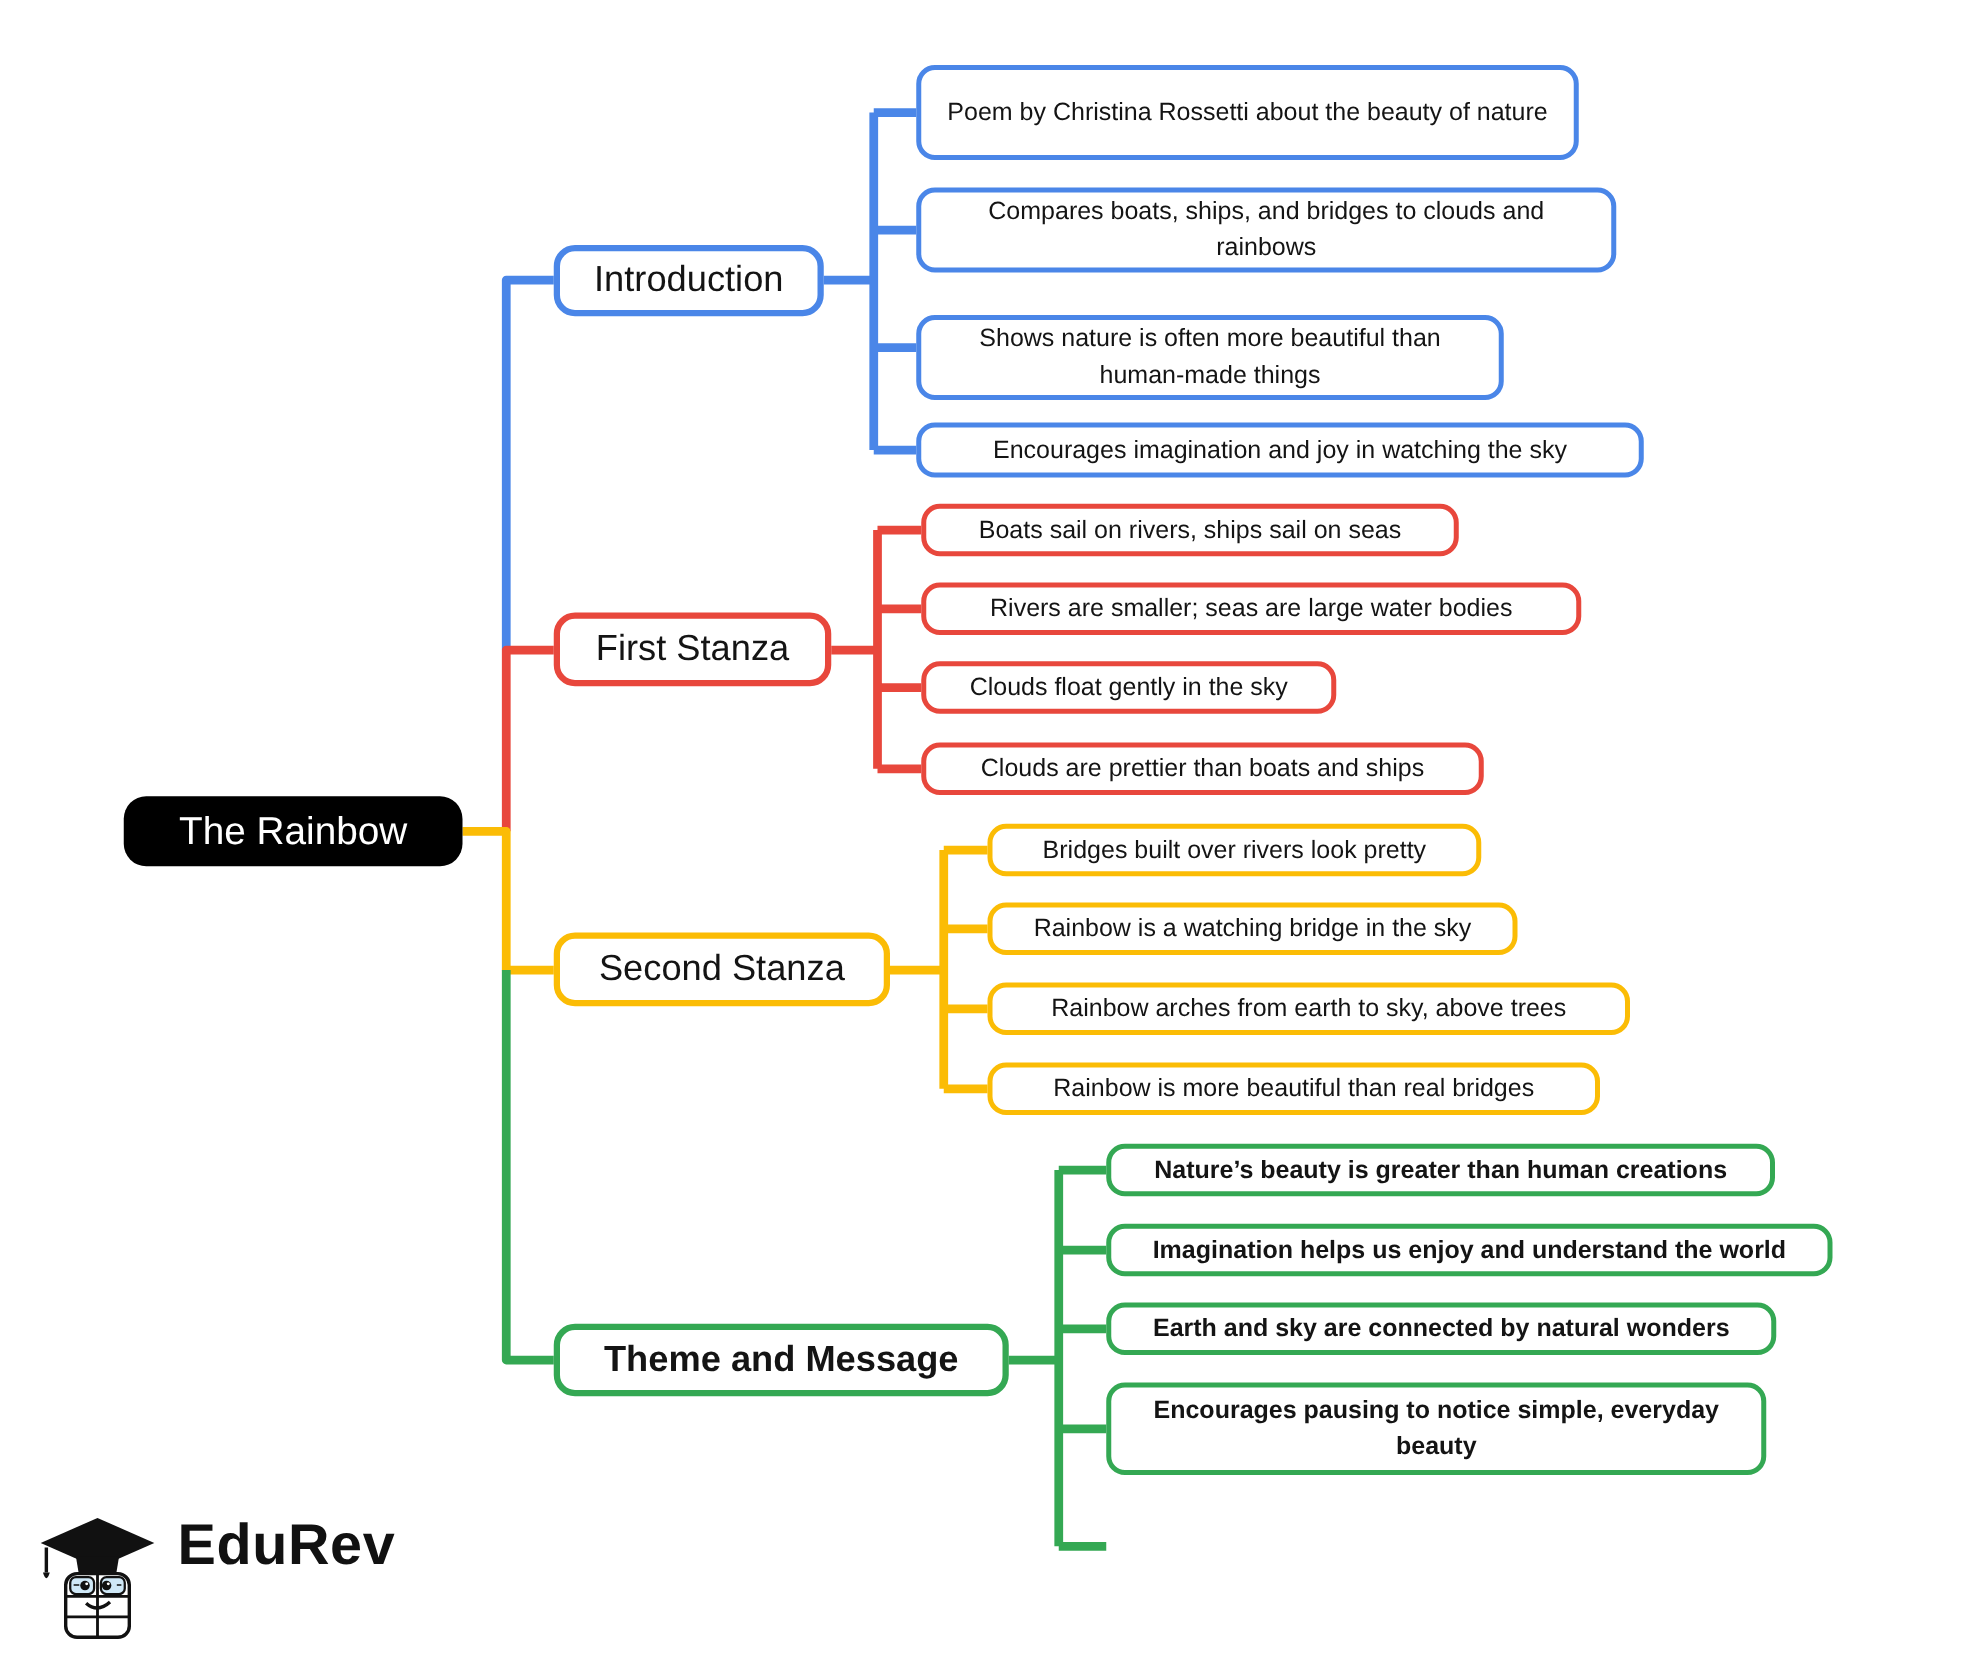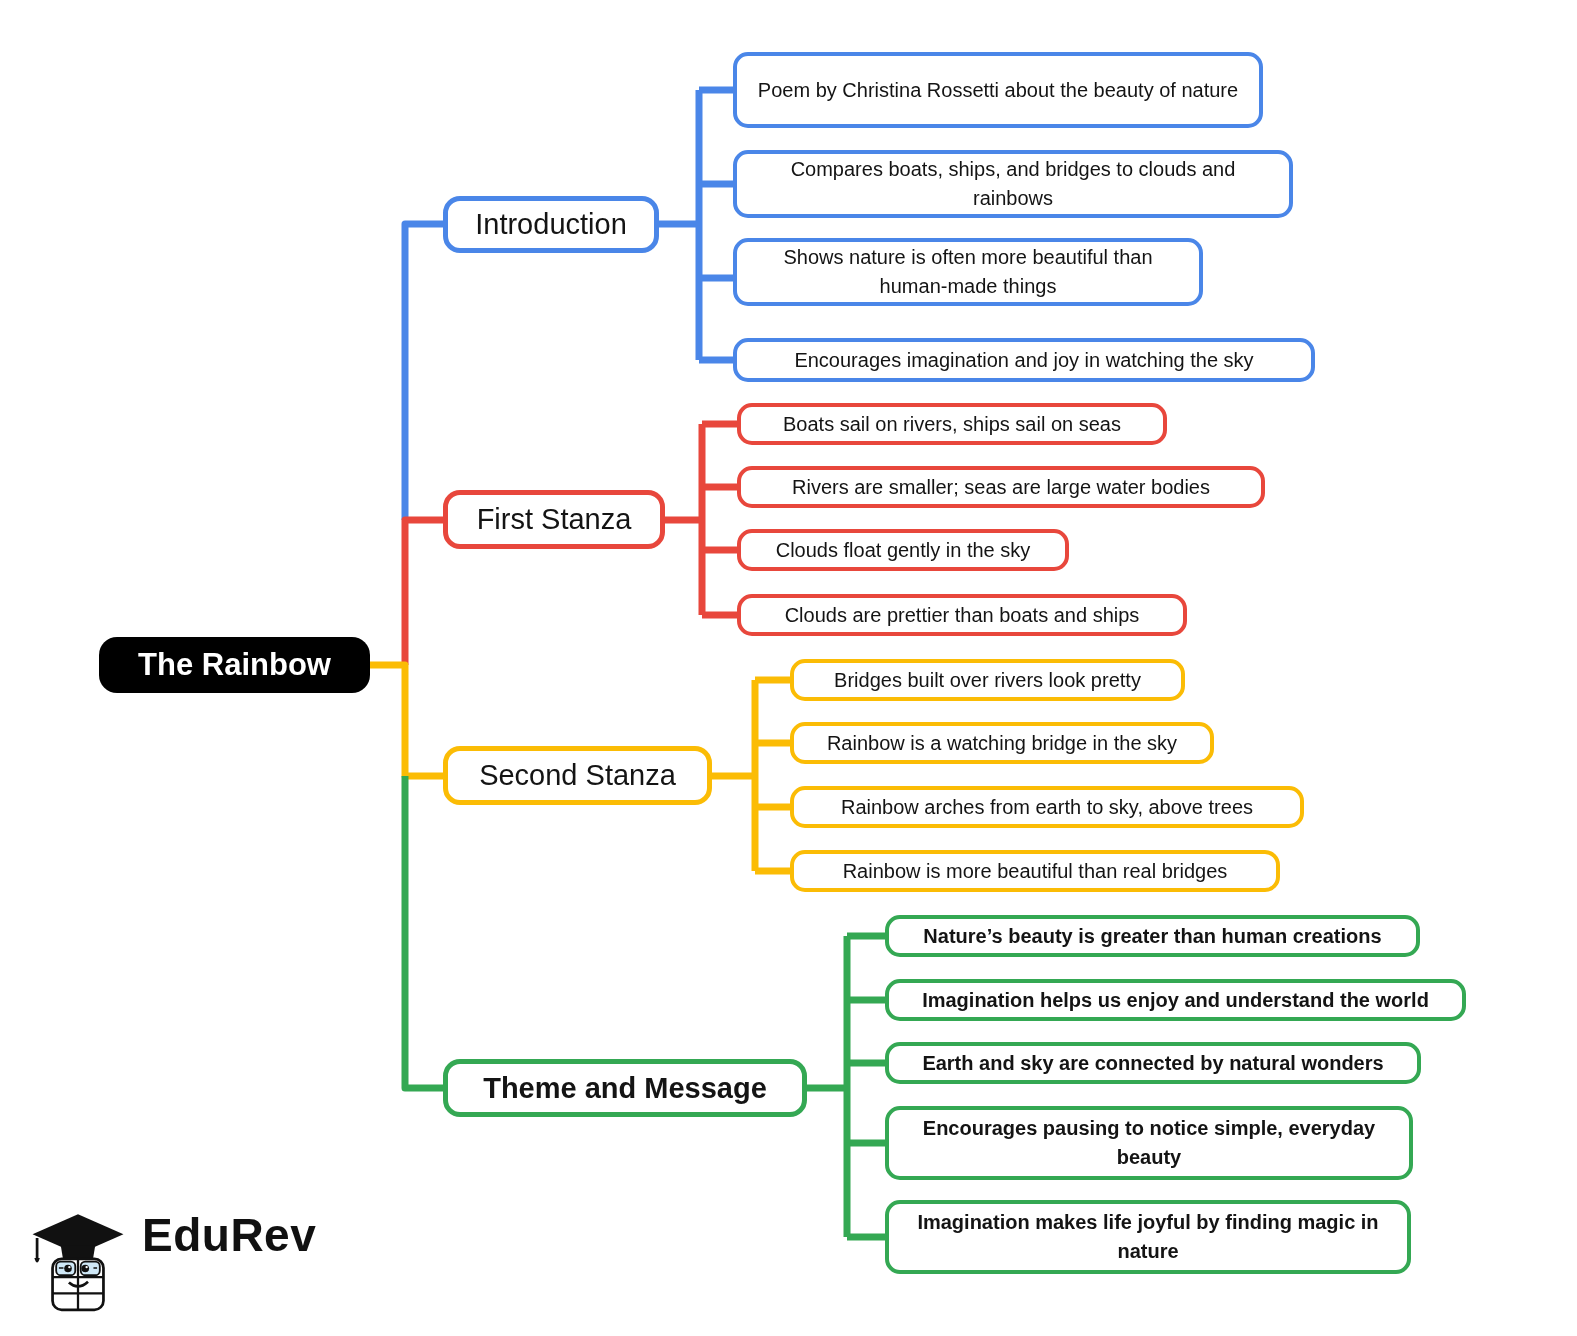--- a/index.html
+++ b/index.html
@@ -34,21 +34,21 @@
     font-size:29px;
     padding:2px 10px;
   }
   .b0{border-color:var(--b0);}
   .b1{border-color:var(--b1);}
   .b2{border-color:var(--b2);}
   .b3{border-color:var(--b3);font-weight:bold;}
   .central{
     background:var(--central-bg,#000);
     color:var(--central-text,#fff);
-    font-weight:bold;
+    font-weight:normal;
     font-size:31px;
     border-radius:18px;
   }
   #logo{
     position:absolute;left:28px;top:1208px;
     display:flex;gap:14px;
   }
   #logo-text{
     font-size:46px;font-weight:bold;color:#111;
     letter-spacing:0.5px;
@@ -72,38 +72,37 @@
 
   <div class="node central" style="left:99px;top:637px;width:271px;height:56px">The Rainbow</div>
 
   <div class="node topic b0" style="left:443px;top:196px;width:216px;height:57px">Introduction</div>
   <div class="node topic b1" style="left:443px;top:490px;width:222px;height:59px">First Stanza</div>
   <div class="node topic b2" style="left:443px;top:746px;width:269px;height:59px">Second Stanza</div>
   <div class="node topic b3" style="left:443px;top:1059px;width:364px;height:58px">Theme and Message</div>
 
   <div class="node leaf b0" style="left:733px;top:52px;width:530px;height:76px">Poem by Christina Rossetti about the beauty of nature</div>
   <div class="node leaf b0" style="left:733px;top:150px;width:560px;height:68px">Compares boats, ships, and bridges to clouds and rainbows</div>
-  <div class="node leaf b0" style="left:733px;top:238px;width:470px;height:68px">Shows nature is often more beautiful than human-made things</div>
+  <div class="node leaf b0" style="left:733px;top:252px;width:470px;height:68px">Shows nature is often more beautiful than human-made things</div>
   <div class="node leaf b0" style="left:733px;top:338px;width:582px;height:44px">Encourages imagination and joy in watching the sky</div>
 
   <div class="node leaf b1" style="left:737px;top:403px;width:430px;height:42px">Boats sail on rivers, ships sail on seas</div>
   <div class="node leaf b1" style="left:737px;top:466px;width:528px;height:42px">Rivers are smaller; seas are large water bodies</div>
   <div class="node leaf b1" style="left:737px;top:529px;width:332px;height:42px">Clouds float gently in the sky</div>
   <div class="node leaf b1" style="left:737px;top:594px;width:450px;height:42px">Clouds are prettier than boats and ships</div>
 
   <div class="node leaf b2" style="left:790px;top:659px;width:395px;height:42px">Bridges built over rivers look pretty</div>
   <div class="node leaf b2" style="left:790px;top:722px;width:424px;height:42px">Rainbow is a watching bridge in the sky</div>
   <div class="node leaf b2" style="left:790px;top:786px;width:514px;height:42px">Rainbow arches from earth to sky, above trees</div>
   <div class="node leaf b2" style="left:790px;top:850px;width:490px;height:42px">Rainbow is more beautiful than real bridges</div>
 
   <div class="node leaf b3" style="left:885px;top:915px;width:535px;height:42px">Nature’s beauty is greater than human creations</div>
   <div class="node leaf b3" style="left:885px;top:979px;width:581px;height:42px">Imagination helps us enjoy and understand the world</div>
   <div class="node leaf b3" style="left:885px;top:1042px;width:536px;height:42px">Earth and sky are connected by natural wonders</div>
   <div class="node leaf b3" style="left:885px;top:1106px;width:528px;height:74px">Encourages pausing to notice simple, everyday beauty</div>
-  <div class="node leaf b3" style="left:885px;top:1200px;width:526px;height:74px">Imagination makes life joyful by finding magic in nature</div>
 
   <div id="logo">
     <svg width="100" height="110" viewBox="0 0 110 115">
 
       <path d="M10 30 V52" stroke="#111" stroke-width="3" fill="none"></path>
       <path d="M7 52 Q10 62 13 52 Z" fill="#111"></path>
 
       <polygon points="55,4 105,26 55,48 5,26" fill="#111"></polygon>
       <path d="M36 38 H74 L71 56 H39 Z" fill="#111"></path>
 

